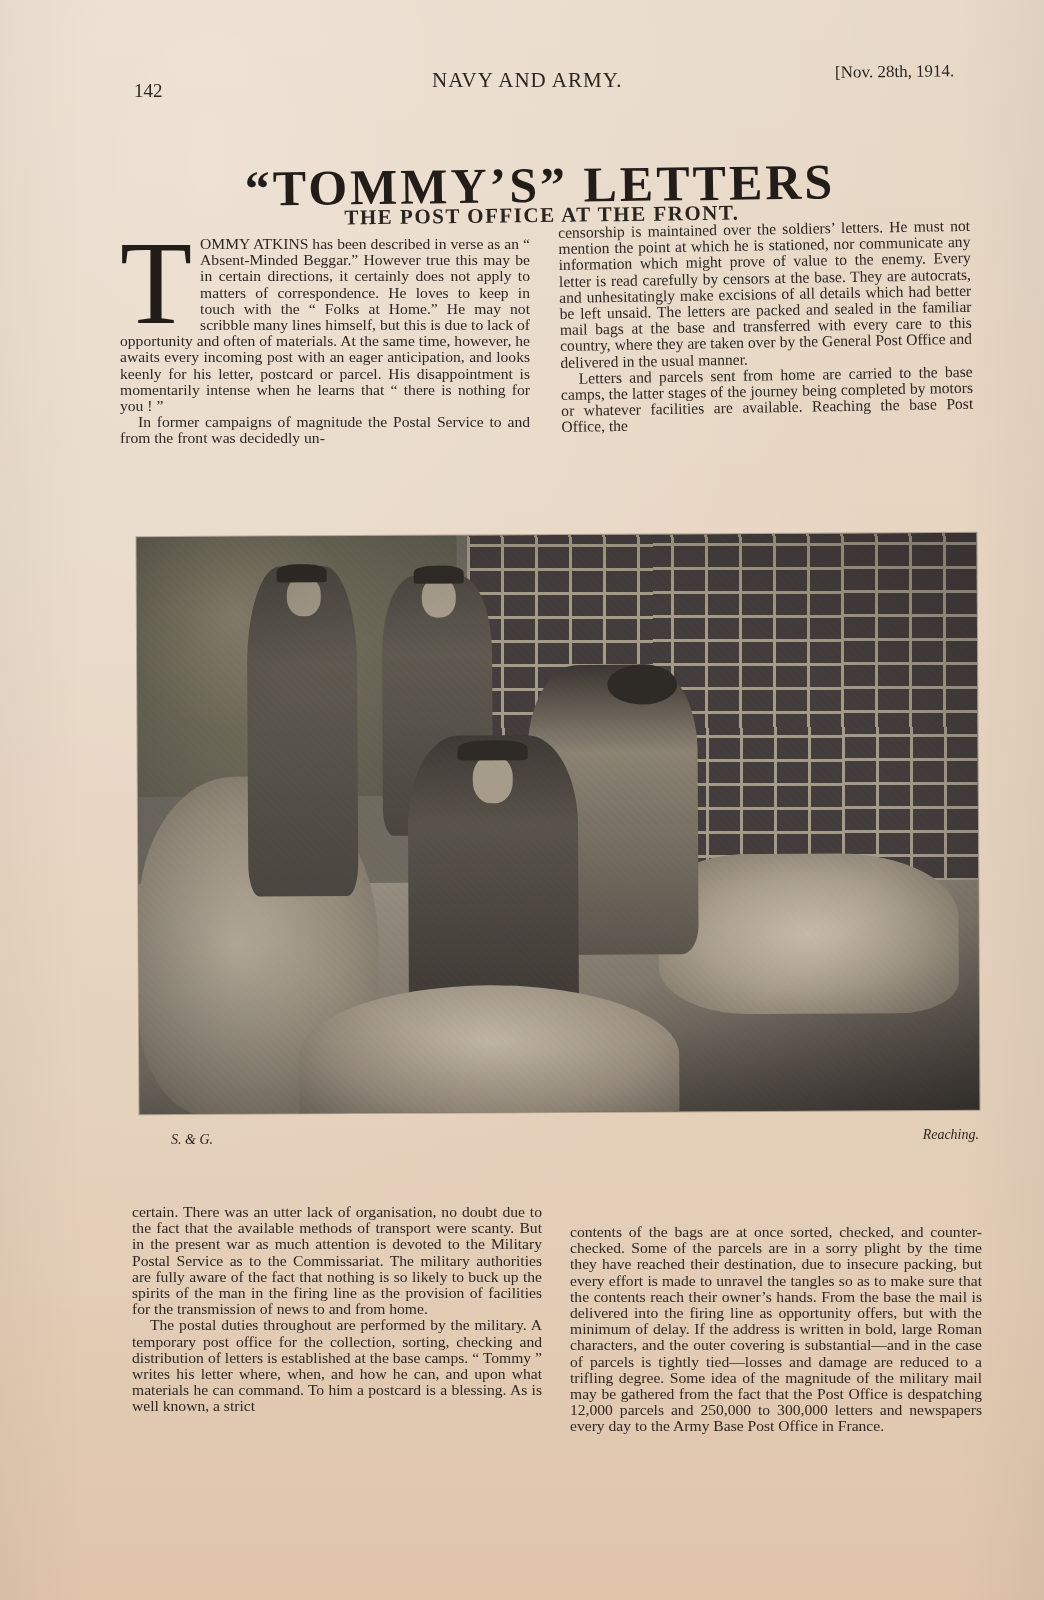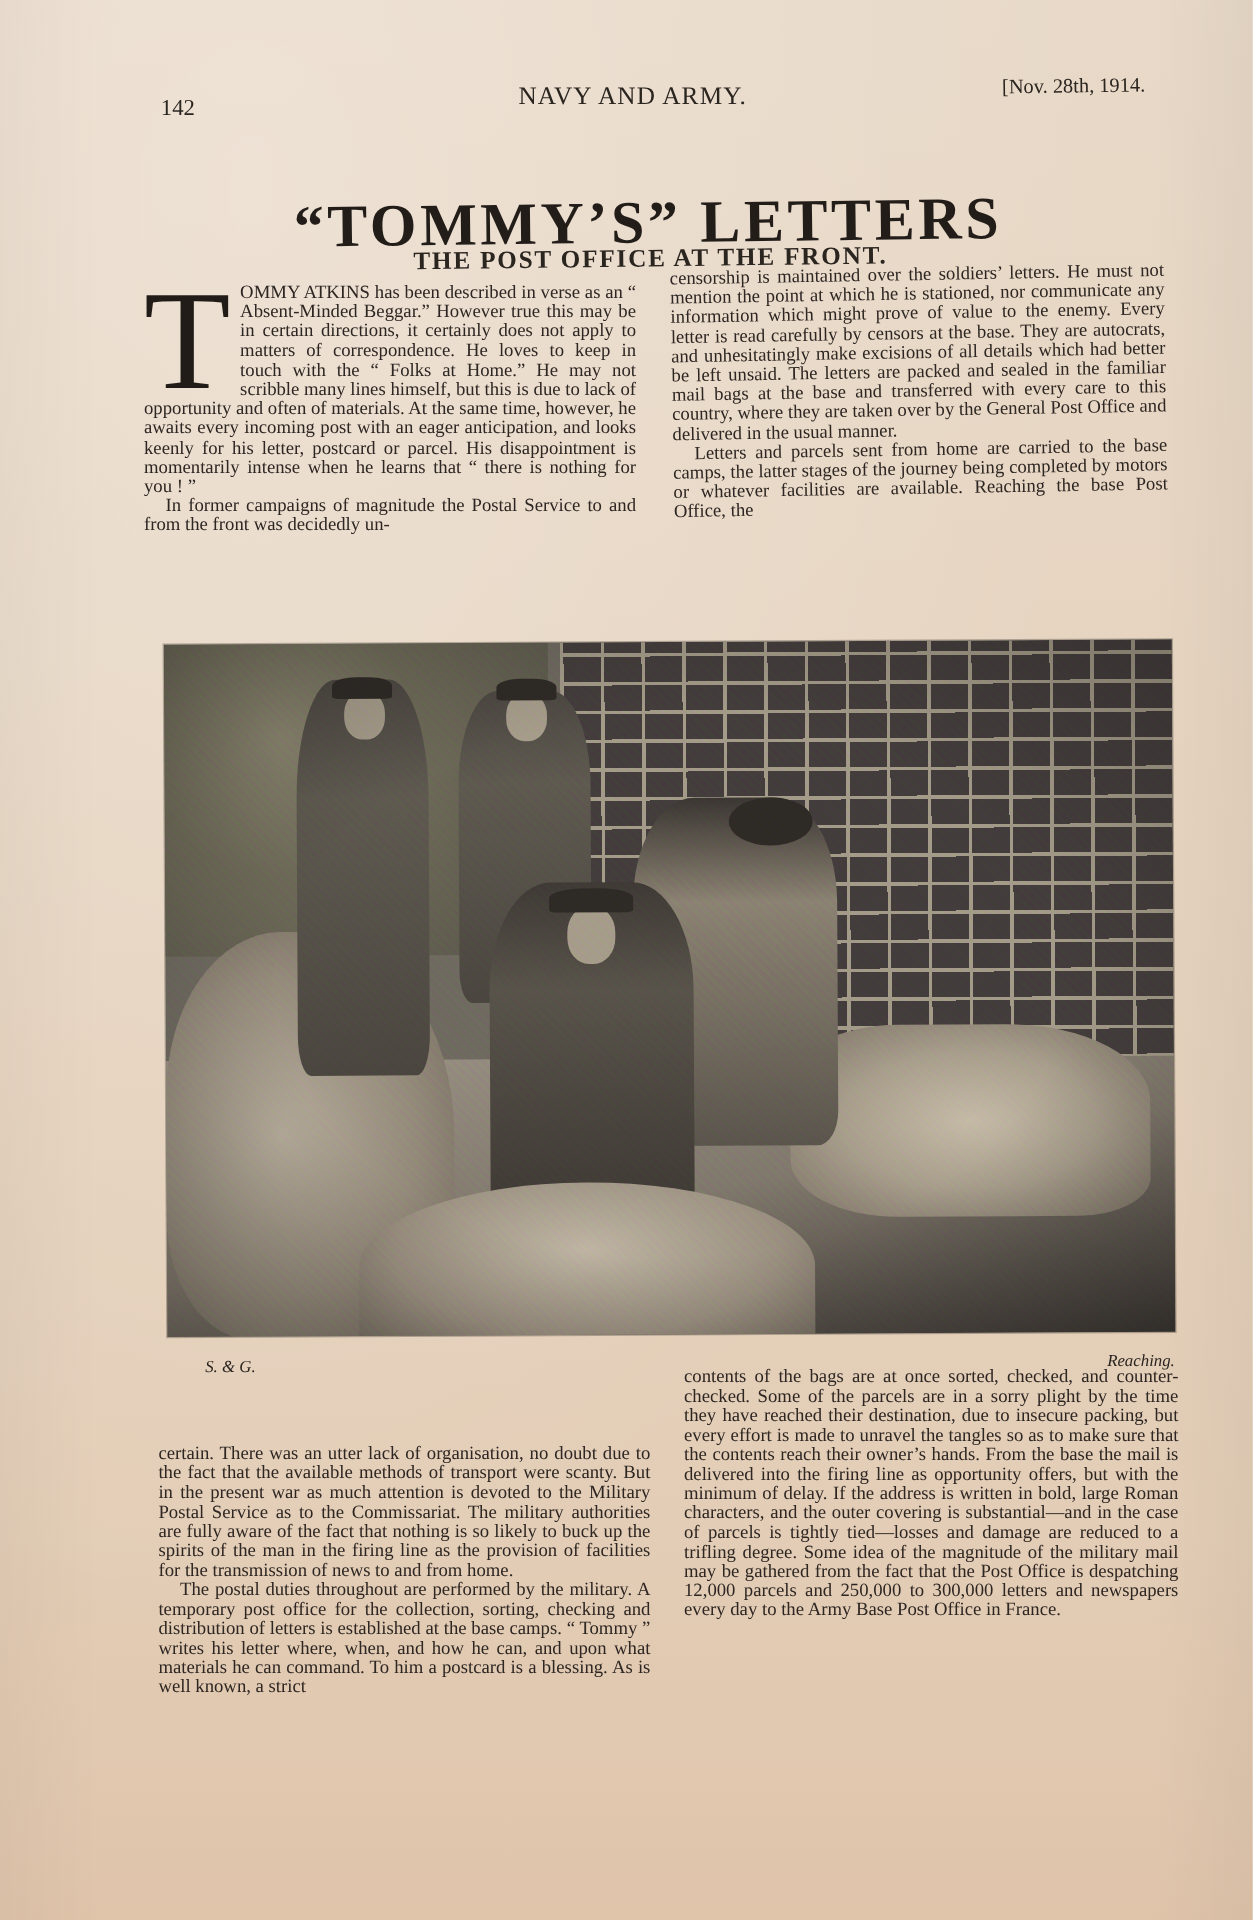--- a/index.html
+++ b/index.html
@@ -104,21 +104,21 @@
       transform: rotate(-1deg);
       transform-origin: left top;
     }
     .col-bottom-left {
       left: 132px;
       top: 1204px;
       width: 410px;
     }
     .col-bottom-right {
       left: 570px;
-      top: 1140px;
+      top: 1224px;
       width: 412px;
     }
     .dropcap {
       float: left;
       font-family: "Liberation Serif", serif;
       font-size: 118px;
       line-height: 88px;
       height: 90px;
       margin: 4px 8px 0 0;
       color: #221c18;

